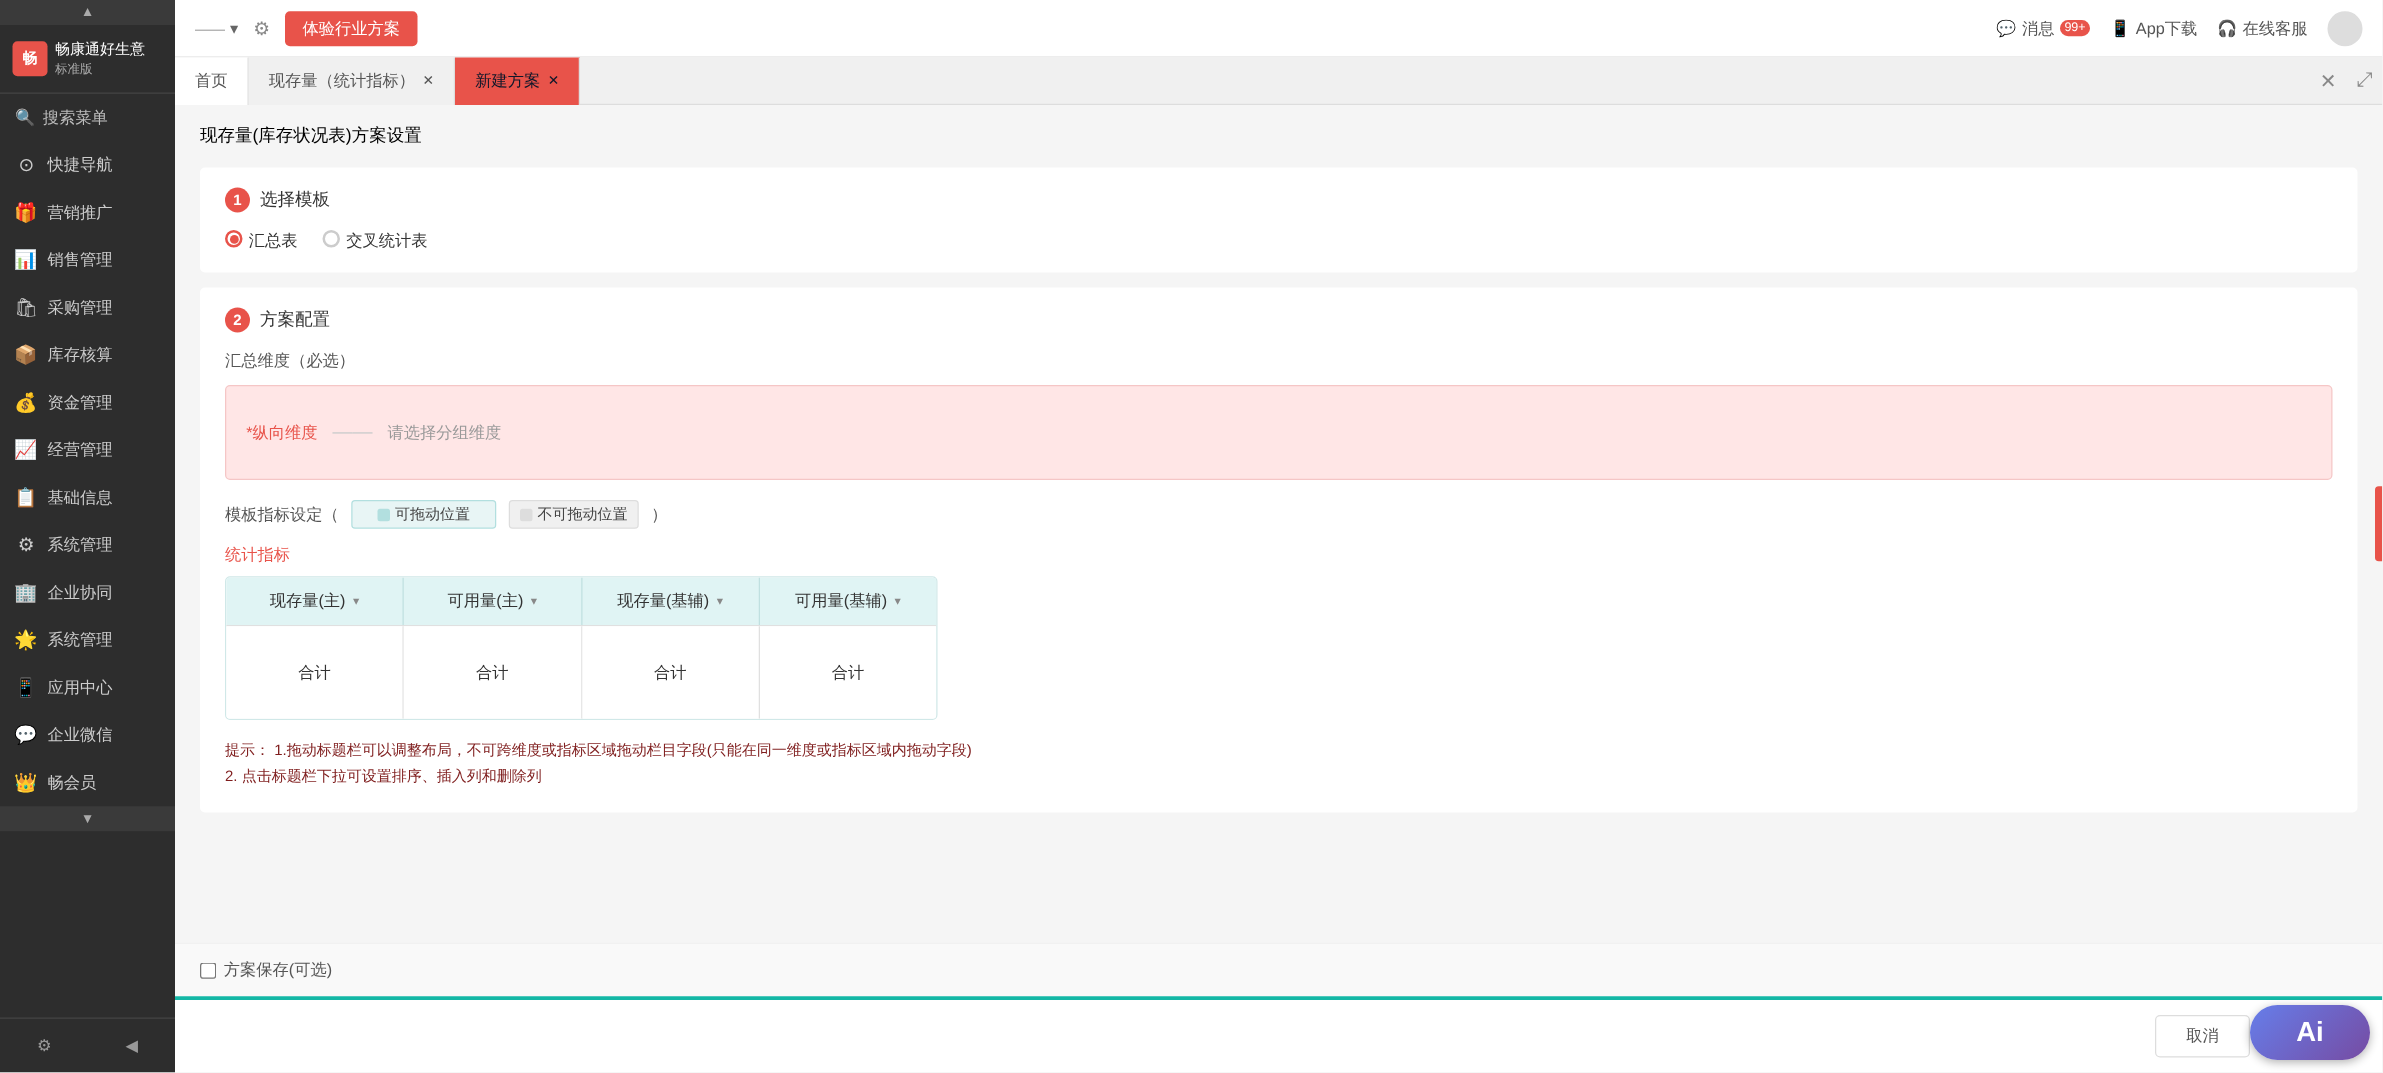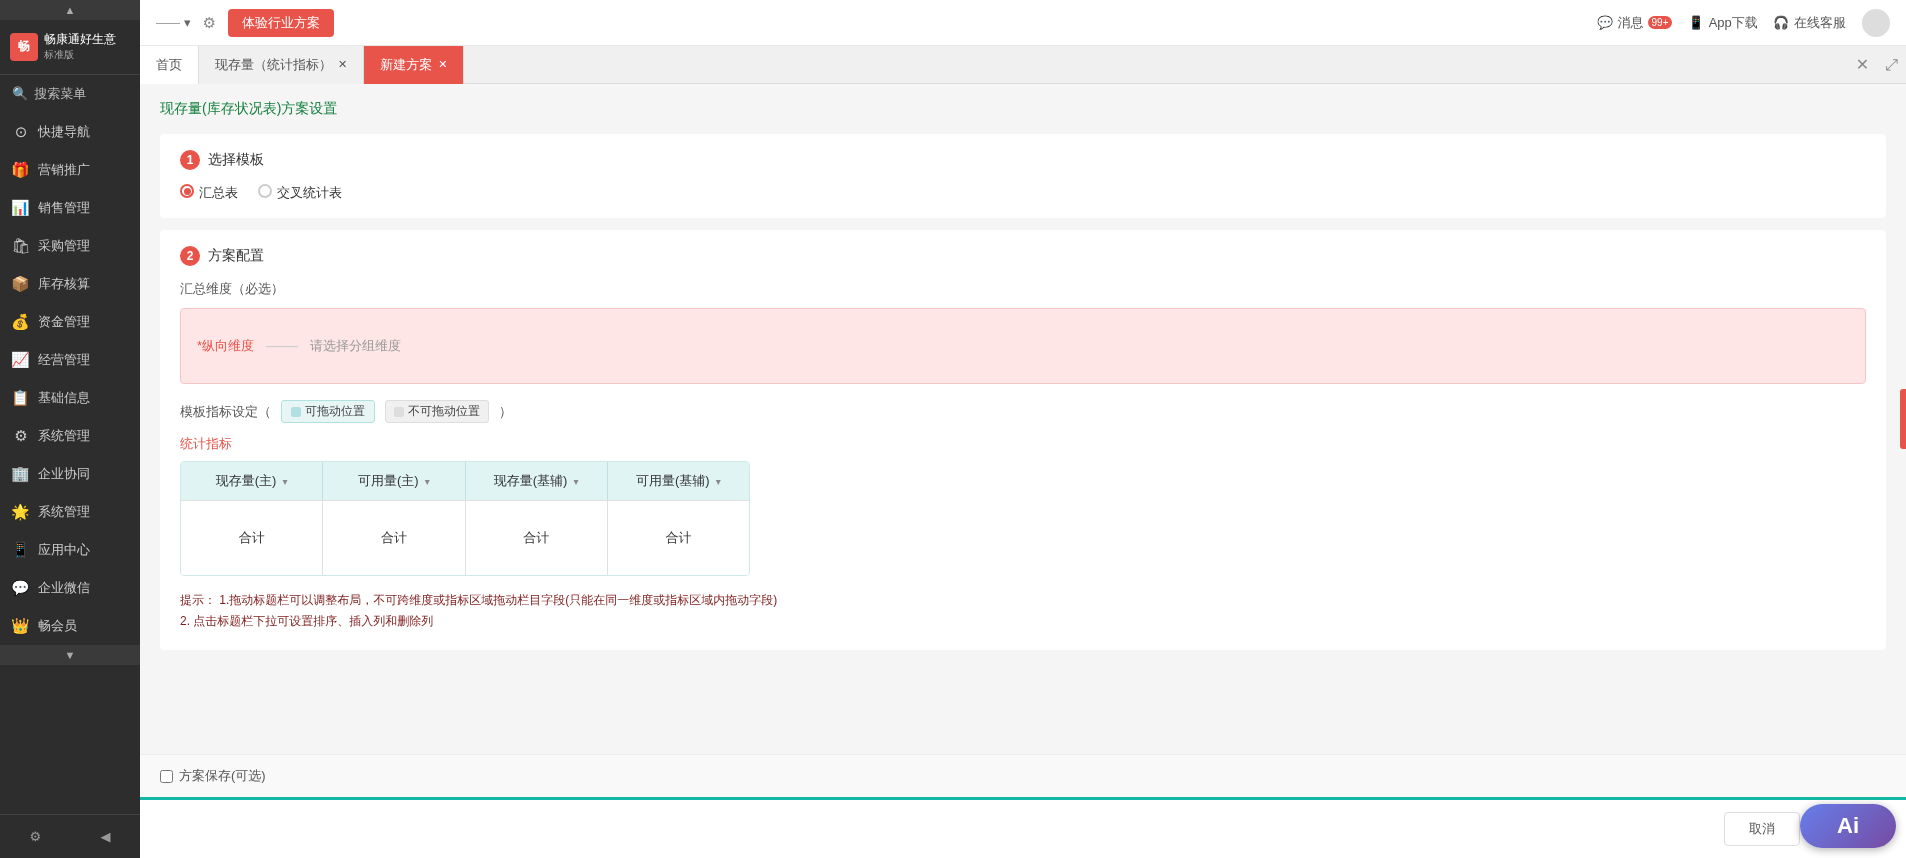--- a/index.html
+++ b/index.html
@@ -113,39 +113,39 @@
     .tab {
       display: flex; align-items: center; gap: 6px;
       padding: 0 16px;
       height: 38px;
       cursor: pointer; font-size: 13px;
       border-right: 1px solid #ddd;
       color: #555;
       background: #f0f0f0;
     }
     .tab.active {
-      background: #e8534a; color: #ffffff;
+      background: #e8534a; color: #0f172a;
       border-radius: 0;
     }
     .tab-close { cursor: pointer; font-size: 11px; }
     .tab-home { background: #fff; border-right: 1px solid #ddd; }
     .tab-resize-btns { margin-left: auto; display: flex; align-items: center; }
     .tab-resize-btn { padding: 4px 8px; cursor: pointer; color: #888; font-size: 16px; }
 
     
     .page-content {
       flex: 1;
       overflow-y: auto;
       background: #f5f5f5;
       padding: 16px 20px;
       position: relative;
     }
 
     .page-title {
-      font-size: 14px; color: #15803d; margin-bottom: 16px;
+      font-size: 14px; color: #000000; margin-bottom: 16px;
       font-weight: normal;
     }
 
     .section-card {
       background: #fff;
       border-radius: 4px;
       padding: 16px 20px;
       margin-bottom: 12px;
     }
 
@@ -191,21 +191,21 @@
     }
     .dimension-label { color: #e8534a; font-size: 13px; }
     .dimension-divider { color: #ccc; font-size: 16px; }
     .dimension-placeholder { color: #999; font-size: 13px; }
 
     
     .indicator-settings { display: flex; align-items: center; gap: 10px; margin-bottom: 12px; font-size: 13px; color: #555; }
     .movable-badge {
       display: inline-flex; align-items: center; gap: 4px;
       background: #e8f5f5; border: 1px solid #b2dfdf;
-      border-radius: 3px; padding: 2px 9px; font-size: 12px; color: #444;
+      border-radius: 3px; padding: 2px 20px; font-size: 12px; color: #444;
     }
     .non-movable-badge {
       display: inline-flex; align-items: center; gap: 4px;
       background: #f0f0f0; border: 1px solid #ddd;
       border-radius: 3px; padding: 2px 8px; font-size: 12px; color: #444;
     }
     .badge-swatch { width: 10px; height: 10px; border-radius: 2px; }
     .swatch-blue { background: #b2dfdf; }
     .swatch-gray { background: #ddd; }
 

